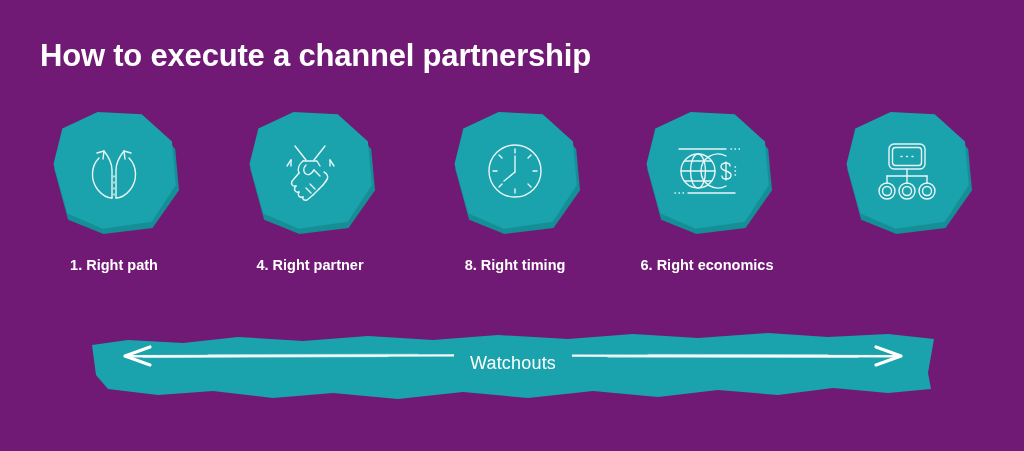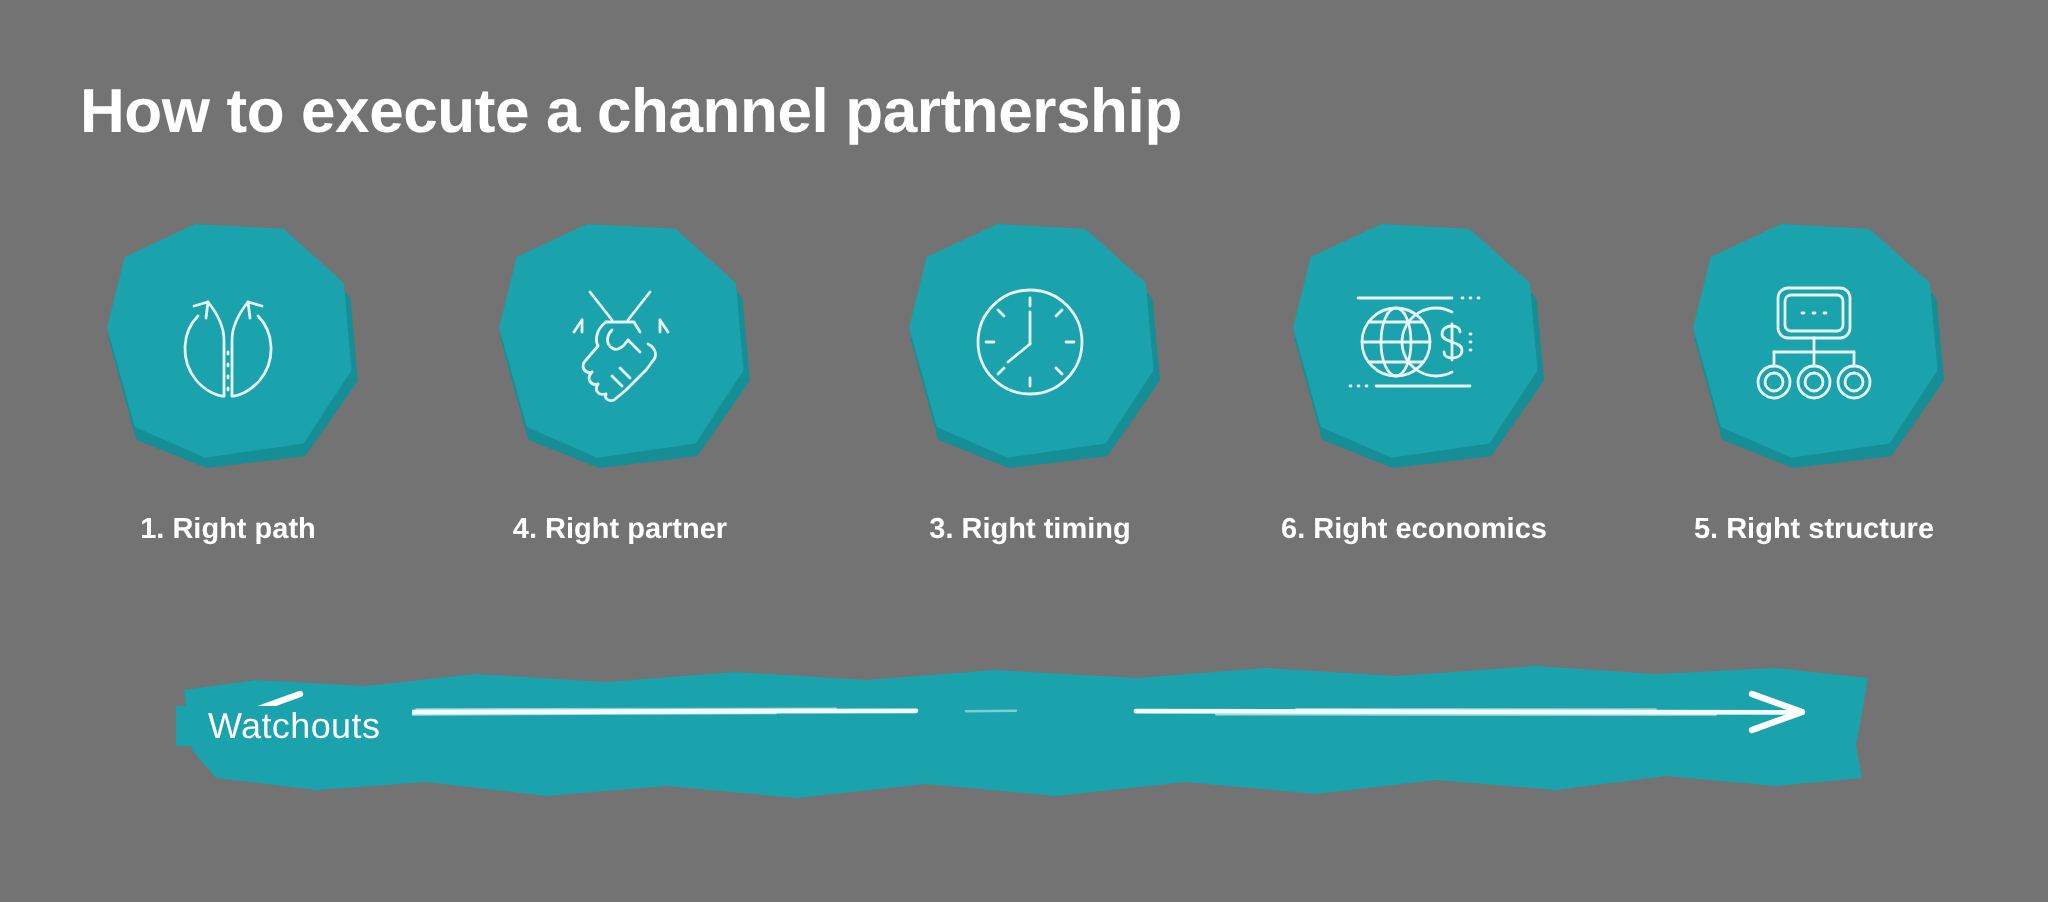--- a/index.html
+++ b/index.html
@@ -10,21 +10,21 @@
     width: 1024px;
     height: 451px;
     overflow: hidden;
     font-family: "Liberation Sans", sans-serif;
     background: #146b70;
   }
   .slide {
     position: relative;
     width: 1024px;
     height: 451px;
-    background: #737373;
+    background: #701a75;
   }
 
   
   .title {
     position: absolute;
     left: 40px;
     top: 38px;
     font-size: 31px;
     font-weight: bold;
     color: #ffffff;
@@ -118,21 +118,21 @@
   .banner-arrow svg {
     display: block;
     width: 100%;
     height: 100%;
   }
   .banner-text {
     position: absolute;
     left: 0;
     top: 26px;
     width: 850px;
-    text-align: left;
+    text-align: center;
     font-size: 18px;
     color: #ffffff;
     letter-spacing: 0.2px;
   }
   .banner-text span {
     background: #1aa3ac;
     padding: 0 16px;
   }
 </style>
 </head>
@@ -211,21 +211,21 @@
               <path d="M19 19 L22 22"></path>
               <path d="M51 19 L48 22"></path>
               <path d="M19 51 L22 48"></path>
               <path d="M51 51 L48 48"></path>
               <path d="M35 20 L35 36"></path>
               <path d="M35 36 L24 45"></path>
             </g>
           </svg>
         </div>
       </div>
-      <div class="step-label">3. Right timing</div>
+      <div class="step-label">8. Right timing</div>
     </div>
 
     <div class="step" style="left:609px;">
       <div class="badge-wrap">
         <div class="badge-shadow"></div>
         <div class="badge">
           <svg width="76" height="70" viewBox="0 0 76 70">
             <g fill="none" stroke="#e8f6f7" stroke-width="1.4" stroke-linecap="round">
               <path d="M10 13 L57 13"></path>
               <path d="M62 13 L62.5 13 M66 13 L66.5 13 M70 13 L70.5 13"></path>
@@ -264,21 +264,20 @@
               <circle cx="17" cy="55" r="8"></circle>
               <circle cx="17" cy="55" r="4.5"></circle>
               <circle cx="37" cy="55" r="8"></circle>
               <circle cx="37" cy="55" r="4.5"></circle>
               <circle cx="57" cy="55" r="8"></circle>
               <circle cx="57" cy="55" r="4.5"></circle>
             </g>
           </svg>
         </div>
       </div>
-      <div class="step-label">5. Right structure</div>
     </div>
 
   </div>
 
   <div class="banner">
     <div class="banner-brush">
       <svg viewBox="0 0 850 80" preserveAspectRatio="none">
         <path fill="#1aa3ac" d="M4,18 L40,13 L95,16 L150,10 L215,14 L280,9 L345,13 L410,8 L480,12 L545,7 L610,11 L680,6 L740,10 L800,7 L846,12
           L840,46 L843,62 L800,66 L745,61 L690,68 L630,63 L570,70 L505,64 L440,71 L375,65 L310,72 L245,66 L185,71 L125,64 L70,68 L20,62 L8,48 Z"></path>
       </svg>

